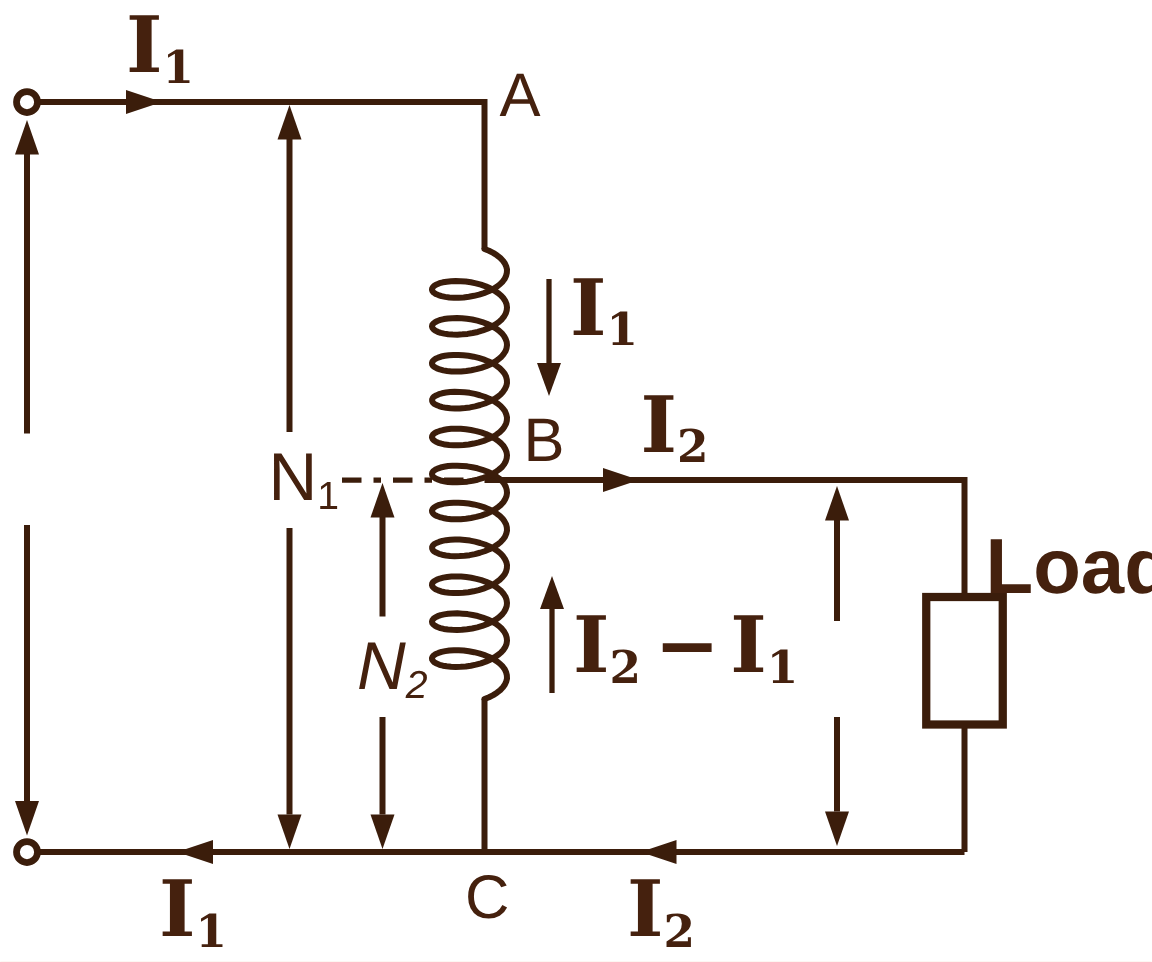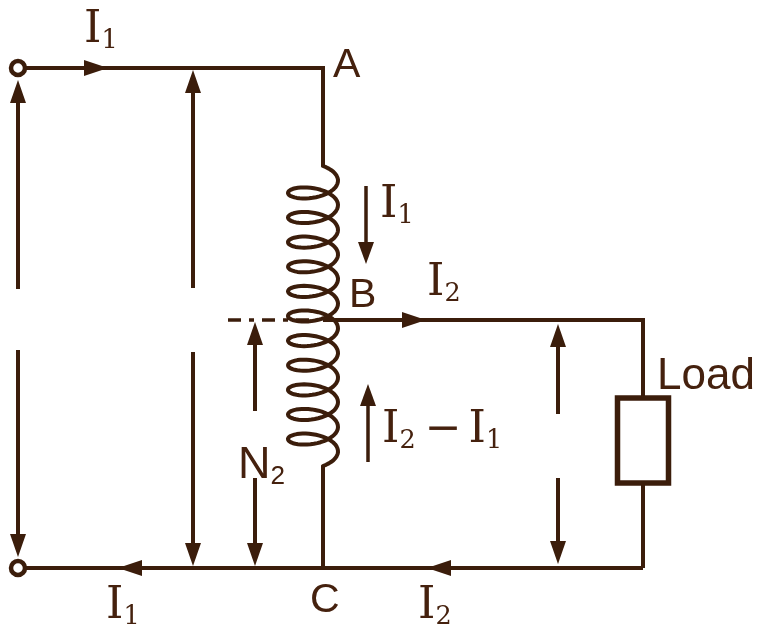--- a/index.html
+++ b/index.html
@@ -8,21 +8,21 @@
     filter:drop-shadow(0 0 1px rgba(240,180,140,.85));
   }
   .stage svg{position:absolute;left:0;top:0;}
   .lbl{
     position:absolute;line-height:1;color:#45210e;white-space:nowrap;
     font-family:"Liberation Sans", sans-serif;
   }
   .serif{font-family:"DejaVu Serif", serif;}
   .f45{font-size:45px;}
   .f41{font-size:41px;}
-  .f44{font-size:44px;}
+  .f44{font-size:52px;font-weight:bold;}
   .lbl sub{font-size:0.58em;vertical-align:-0.24em;line-height:1;}
   .mid{margin:0 7px 0 9px;}
 </style>
 </head>
 <body>
 
 <div class="stage">
 
   <svg width="768" height="641" viewBox="0 0 768 641" fill="none" stroke="#3B1D0B" stroke-width="4">
 
@@ -86,22 +86,23 @@
 
   <div class="lbl f41" style="left:333px;top:43px;"><span>A</span></div>
 
   <div class="lbl serif f44" style="left:380px;top:180px;"><span>I</span><sub>1</sub></div>
 
   <div class="lbl f41" style="left:349px;top:273px;"><span>B</span></div>
 
   <div class="lbl serif f44" style="left:427px;top:258px;"><span>I</span><sub>2</sub></div>
 
 
+  <div class="lbl f45" style="left:179px;top:295px;"><span>N</span><sub>1</sub></div>
 
-  <div class="lbl f45" style="left:238px;top:440px;"><span>N</span><sub>2</sub></div>
+  <div class="lbl f45" style="left:238px;top:421px;font-style:italic;"><span>N</span><sub>2</sub></div>
 
   <div class="lbl serif f44" style="left:382px;top:405px;"><span>I</span><sub>2</sub><span class="mid">−</span><span>I</span><sub>1</sub></div>
 
 
   <div class="lbl f44" style="left:657px;top:352px;"><span>Load</span></div>
 
   <div class="lbl f41" style="left:310px;top:578px;"><span>C</span></div>
 
   <div class="lbl serif f44" style="left:106px;top:581px;"><span>I</span><sub>1</sub></div>
 

